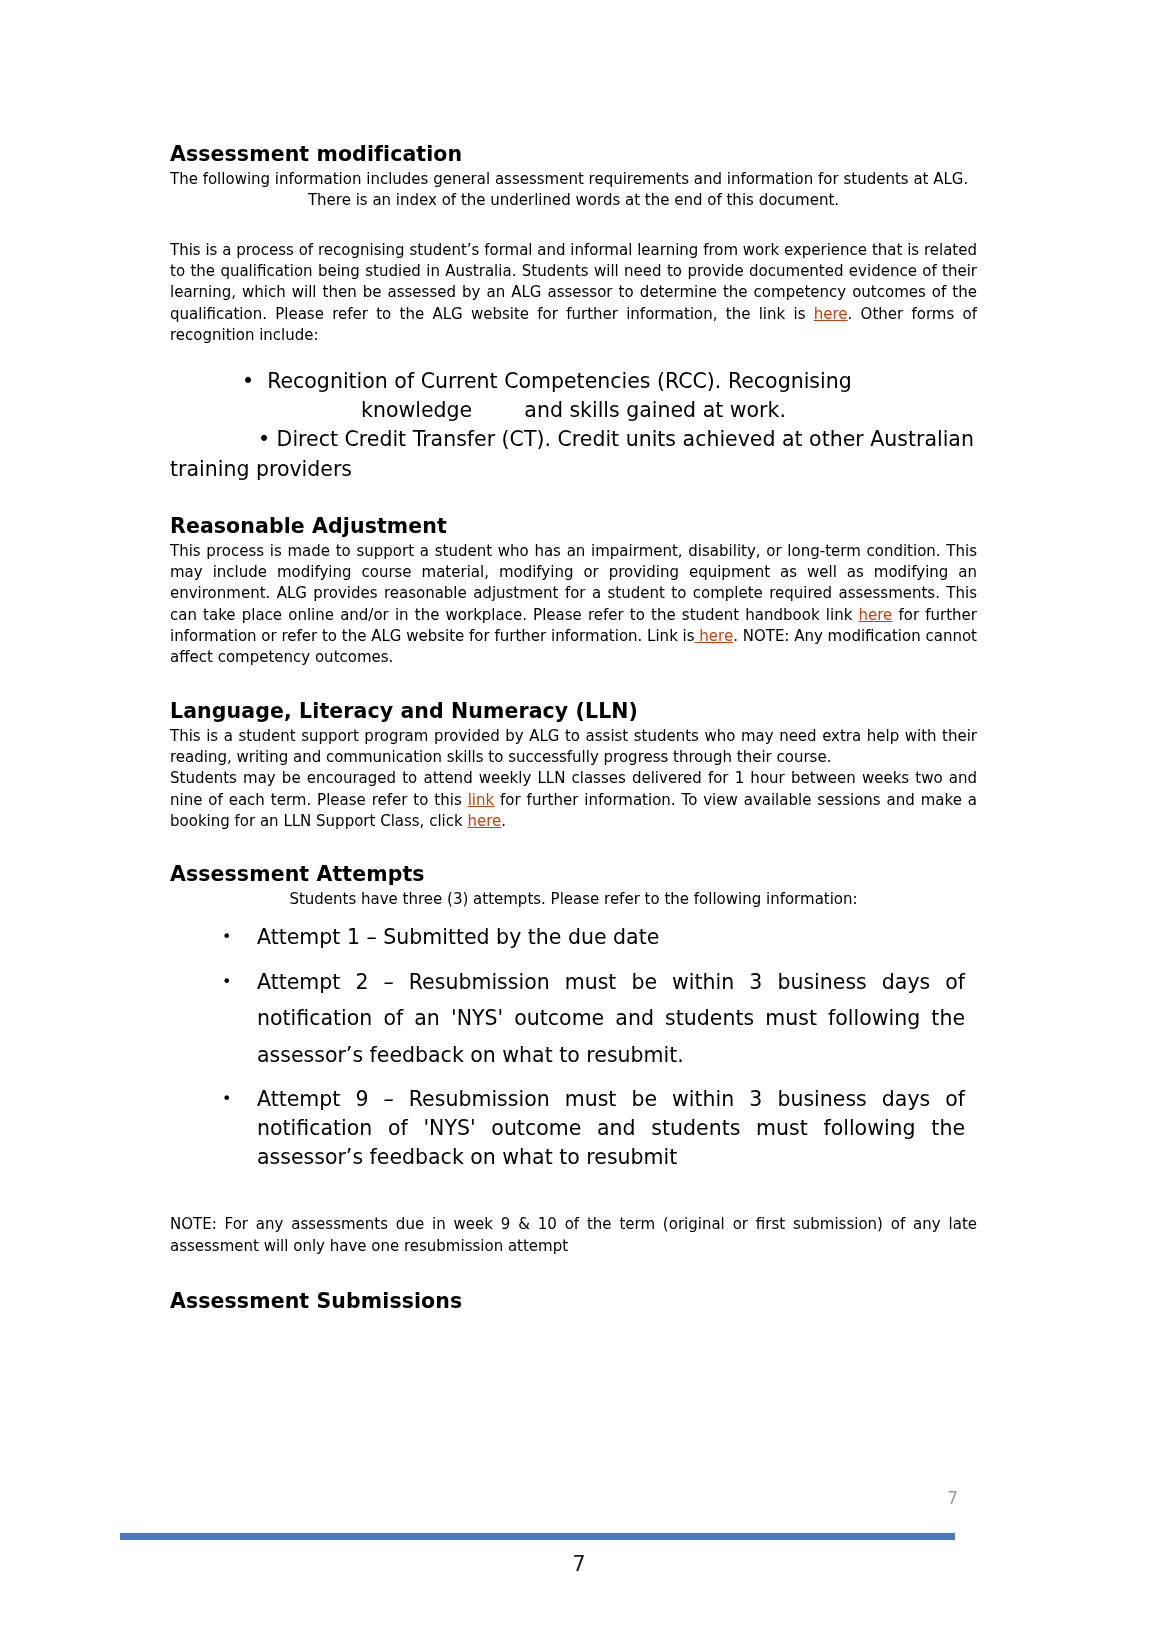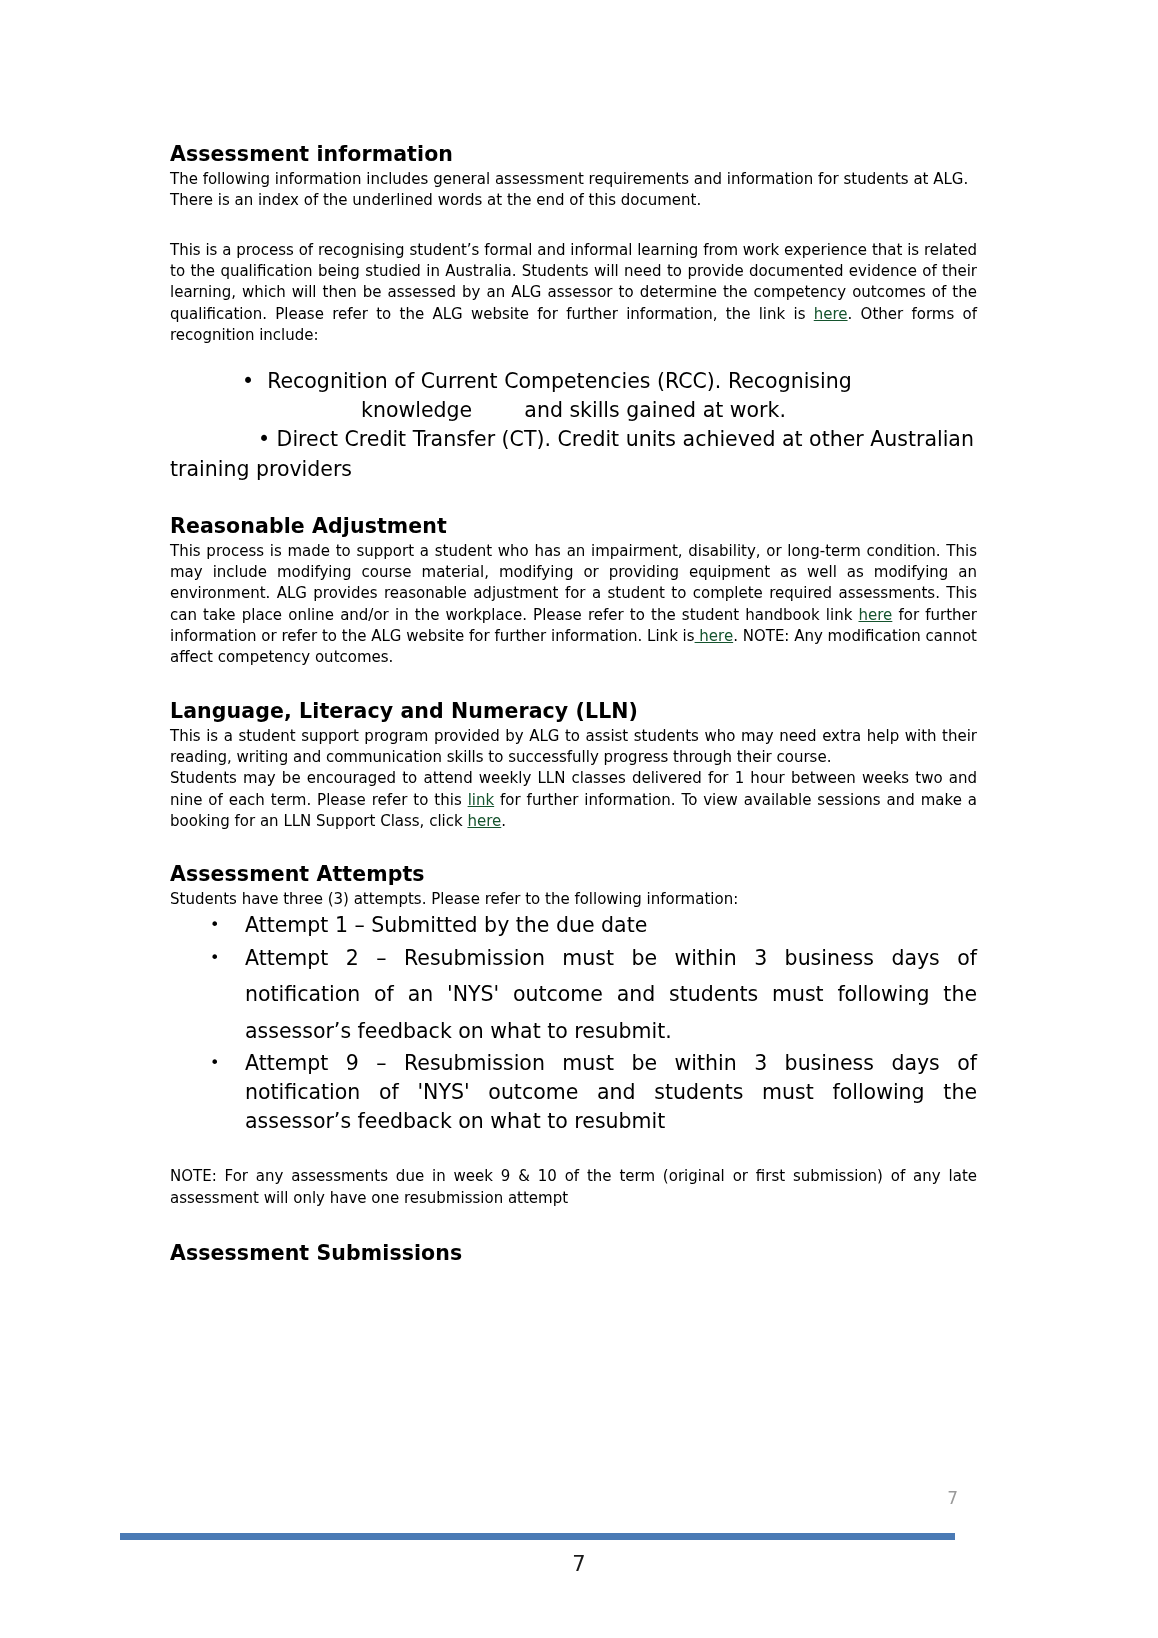--- a/index.html
+++ b/index.html
@@ -35,27 +35,27 @@
   }
   p.body {
     font-size: 15px;
     margin: 0;
     padding: 0;
     line-height: 1.42;
     text-align: justify;
     text-justify: inter-word;
   }
   p.body.left {
-    text-align: left;
+    text-align: center;
   }
   .spacer-sm { height: 21px; }
   .spacer-md { height: 28px; }
   .spacer-lg { height: 30px; }
   a.doclink {
-    color: #14532d;
+    color: #c2410c;
     text-decoration: underline;
   }
   .b { font-weight: normal; }
 
   
   .rpl-bullets {
     font-size: 20.5px;
     line-height: 1.42;
   }
   .rpl-b1 {
@@ -83,21 +83,21 @@
   
   ul.attempts {
     list-style: none;
     margin: 0;
     padding: 0;
     font-size: 20.5px;
   }
   ul.attempts > li {
     position: relative;
     padding-left: 75px;
-    margin: 0;
+    margin: 12px;
     line-height: 1.42;
     text-align: justify;
     text-justify: inter-word;
   }
   ul.attempts > li.loose {
     line-height: 1.78;
   }
   ul.attempts > li::before {
     content: "\2022";
     position: absolute;
@@ -138,21 +138,21 @@
     color: #1a1a1a;
   }
   .footer-num-center.lower { top: 1552px; }
 </style>
 </head>
 <body>
 
 <div class="page">
   <div class="content">
 
-    <h2 class="heading">Assessment information</h2>
+    <h2 class="heading">Assessment modification</h2>
     <p class="body">The following information includes general assessment requirements and information for students at ALG.</p>
     <p class="body left">There is an index of the underlined words at the end of this document.</p>
 
     <div class="spacer-md"></div>
 
     <p class="body"><span>This is a process of recognising student’s formal and informal learning from work experience that is related to the qualification being studied in Australia. Students will need to provide documented evidence of their learning, which will then be assessed by an ALG assessor to determine the competency outcomes of the qualification. Please refer to the ALG website for further information, the link is </span><a class="doclink" href="#">here</a><span>. Other forms of recognition include:</span></p>
 
     <div class="spacer-sm"></div>
 
     <div class="rpl-bullets">

